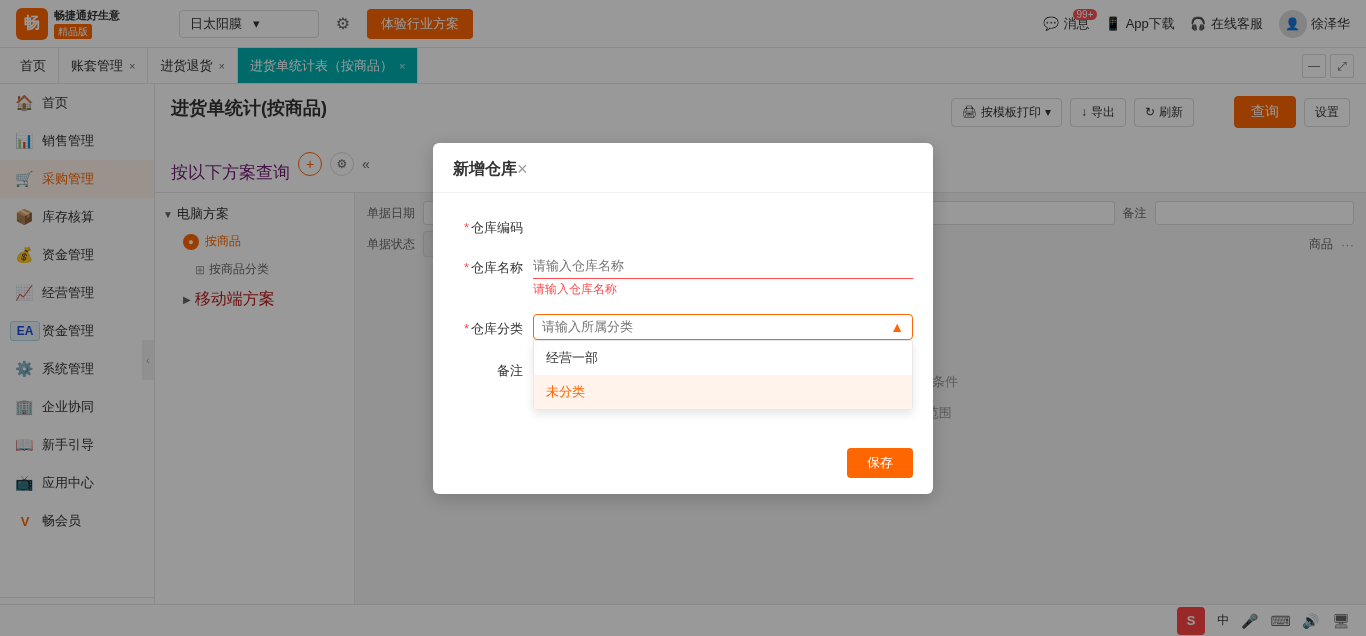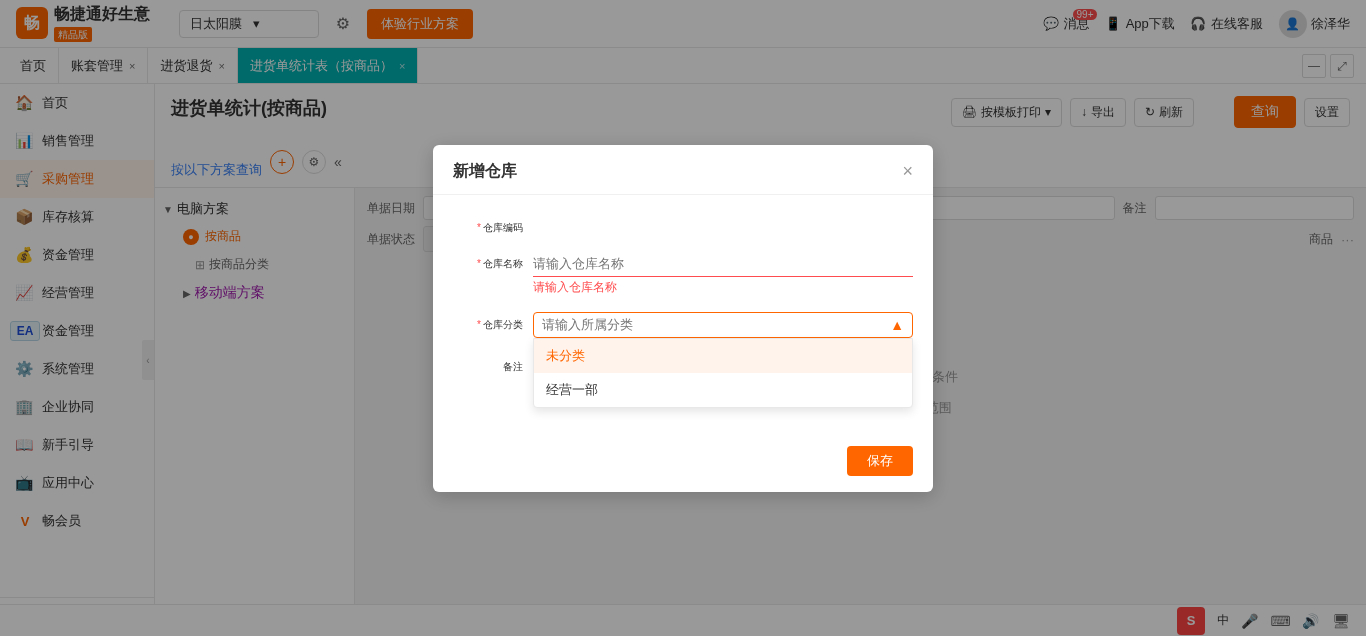--- a/index.html
+++ b/index.html
@@ -34,21 +34,21 @@
       font-size: 16px;
       font-weight: bold;
       margin-right: 6px;
       flex-shrink: 0;
     }
     .logo-text {
       font-size: 12px;
       color: #333;
       line-height: 1.3;
     }
-    .logo-text .line1 { font-size: 16px; font-weight: bold; }
+    .logo-text .line1 { font-size: 11px; font-weight: bold; }
     .logo-badge {
       background: #ff6600;
       color: #fff;
       font-size: 10px;
       padding: 1px 4px;
       border-radius: 2px;
       margin-top: 2px;
       display: inline-block;
     }
     .store-selector {
@@ -282,21 +282,21 @@
       margin-left: 32px;
     }
     .filter-bar {
       background: #fff;
       padding: 8px 16px;
       display: flex;
       align-items: center;
       gap: 8px;
       border-bottom: 1px solid #e8e8e8;
     }
-    .filter-label { color: #3b82f6; font-size: 13px; margin-top: 17px; }
+    .filter-label { color: #701a75; font-size: 17px; margin-top: 17px; }
     .filter-add-btn {
       width: 24px;
       height: 24px;
       border: 1px solid #ff6600;
       border-radius: 50%;
       display: flex;
       align-items: center;
       justify-content: center;
       color: #ff6600;
       cursor: pointer;
@@ -377,21 +377,21 @@
       gap: 4px;
     }
     .mobile-section {
       display: flex;
       align-items: center;
       gap: 4px;
       padding: 6px 8px 6px 20px;
       cursor: pointer;
     }
     .mobile-section .arrow { color: #666; font-size: 10px; }
-    .mobile-section .title { font-size: 14px; color: #a21caf; }
+    .mobile-section .title { font-size: 16px; color: #b91c1c; }
 
     
     .right-content {
       flex: 1;
       padding: 8px;
       overflow: auto;
     }
 
     
     .info-row {
@@ -440,21 +440,20 @@
       width: 500px;
       box-shadow: 0 4px 20px rgba(0,0,0,0.2);
       position: relative;
       z-index: 101;
       overflow: visible;
     }
     .modal-header {
       padding: 16px 20px 12px;
       display: flex;
       align-items: center;
-      justify-content: space-between;
       border-bottom: 1px solid #f0f0f0;
     }
     .modal-title {
       font-size: 16px;
       font-weight: bold;
       color: #333;
     }
     .modal-close {
       cursor: pointer;
       color: #999;
@@ -469,21 +468,21 @@
       align-items: flex-start;
       margin-bottom: 16px;
       gap: 0;
     }
     .form-label {
       width: 80px;
       min-width: 80px;
       text-align: right;
       padding-right: 10px;
       padding-top: 6px;
-      font-size: 10px;
+      font-size: 13px;
       color: #333;
     }
     .form-label .required {
       color: #ff4d4f;
       margin-right: 2px;
     }
     .form-field {
       flex: 1;
     }
     .form-input {
@@ -849,22 +848,22 @@
         <div class="form-label">
           <span class="required">*</span><span>仓库分类</span>
         </div>
         <div class="form-field category-field">
           <div class="category-input-wrapper">
             <input type="text" placeholder="请输入所属分类" style="">
             <span class="category-arrow">▲</span>
           </div>
 
           <div class="category-dropdown">
+            <div class="dropdown-item">经营一部</div>
             <div class="dropdown-item highlighted">未分类</div>
-            <div class="dropdown-item">经营一部</div>
           </div>
         </div>
       </div>
 
       <div class="form-row">
         <div class="form-label">备注</div>
         <div class="form-field">
           <textarea class="textarea-input" rows="2" style=""></textarea>
         </div>
       </div>

